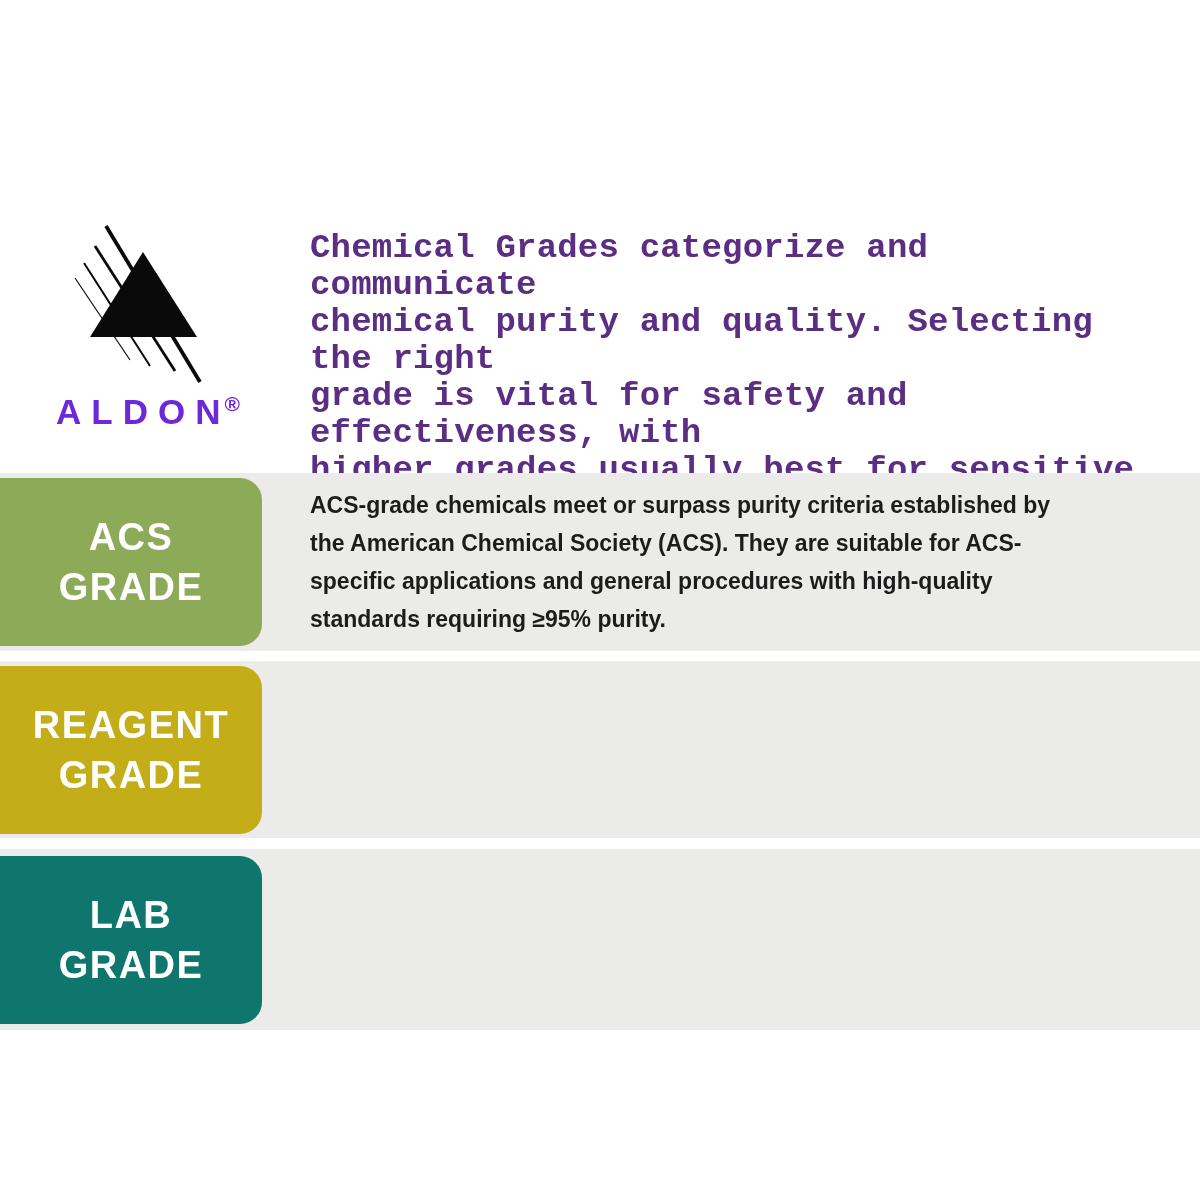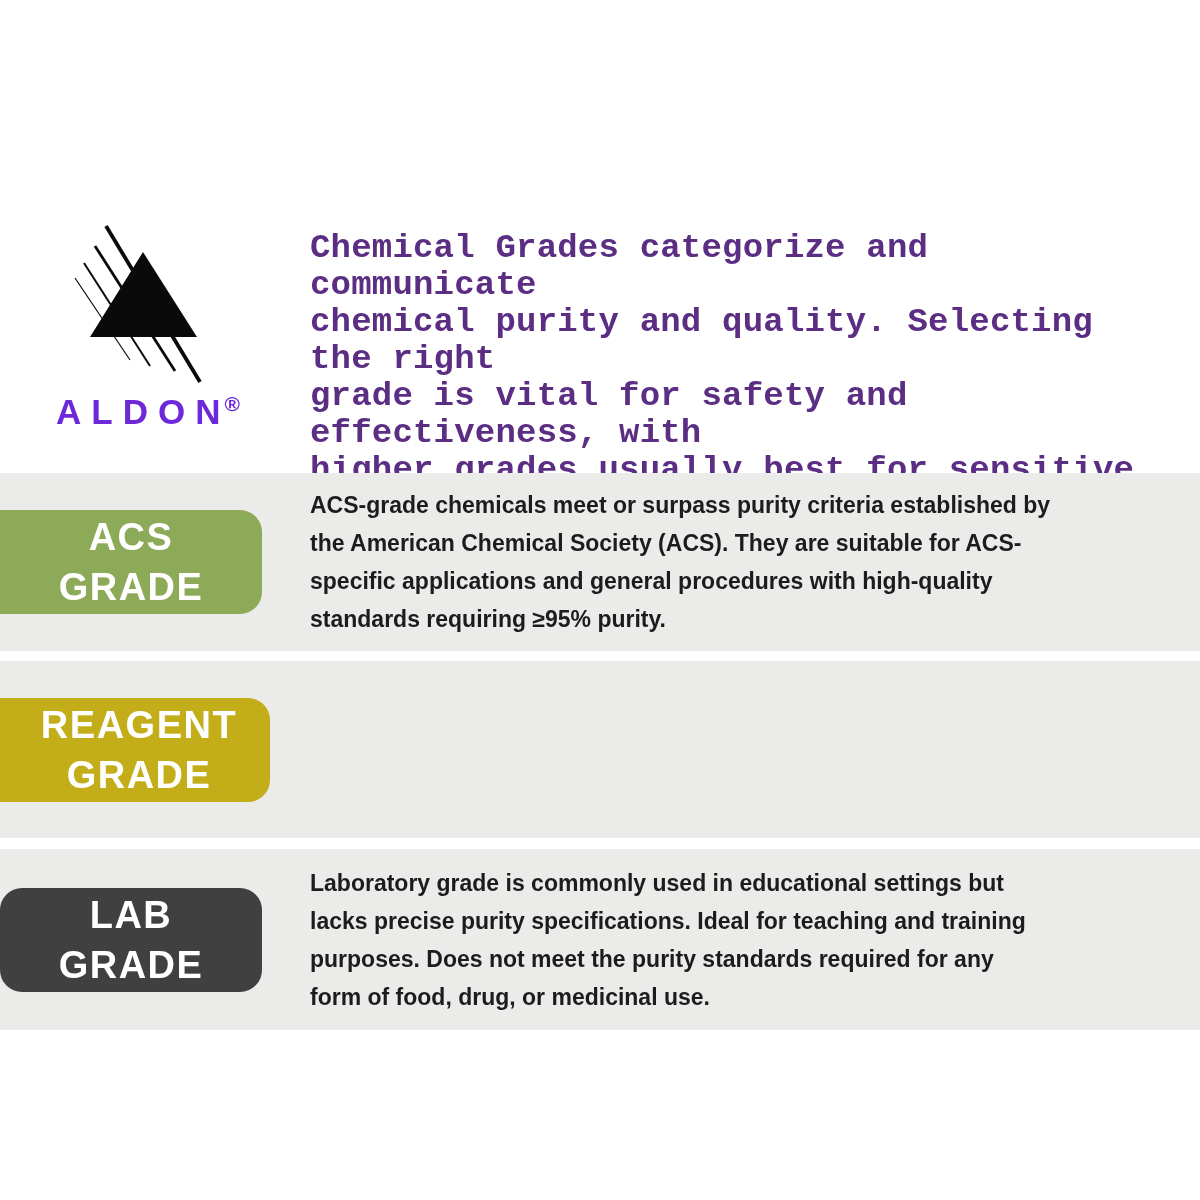--- a/index.html
+++ b/index.html
@@ -59,21 +59,21 @@
   .band-1 { top: 473px; height: 178px; }
   .band-2 { top: 661px; height: 177px; }
   .band-3 { top: 849px; height: 181px; }
 
   .badge {
     position: absolute;
     left: 0;
     top: 50%;
     transform: translateY(-50%);
     width: 262px;
-    height: 104px;
+    height: 168px;
     border-radius: 0 22px 22px 0;
     display: flex;
     align-items: center;
     justify-content: center;
     text-align: center;
     color: #ffffff;
     font-size: 38px;
     line-height: 50px;
     font-weight: bold;
     letter-spacing: 1.5px;
@@ -121,26 +121,22 @@
   <div class="band band-1" style="background-color: rgb(235, 235, 233);">
     <div class="badge" style="background-color: rgb(140, 170, 88);">ACS
 GRADE</div>
     <div class="band-desc" style="color: rgb(28, 28, 28);">ACS-grade chemicals meet or surpass purity criteria established by
 the American Chemical Society (ACS). They are suitable for ACS-
 specific applications and general procedures with high-quality
 standards requiring ≥95% purity.</div>
   </div>
 
   <div class="band band-2" style="background-color: rgb(235, 235, 233);">
-    <div class="badge" style="background-color: rgb(195, 173, 24); padding-left: 8px;">REAGENT
+    <div class="badge" style="background-color: rgb(195, 173, 24);">REAGENT
 GRADE</div>
   </div>
 
   <div class="band band-3" style="background-color: rgb(235, 235, 233);">
-    <div class="badge" style="background-color: #404040; border-radius: 22px;">LAB
+    <div class="badge" style="background-color: #0f766e;">LAB
 GRADE</div>
-    <div class="band-desc" style="color: rgb(28, 28, 28);">Laboratory grade is commonly used in educational settings but
-lacks precise purity specifications. Ideal for teaching and training
-purposes. Does not meet the purity standards required for any
-form of food, drug, or medicinal use.</div>
   </div>
 
 </div>
 
 </body></html>

